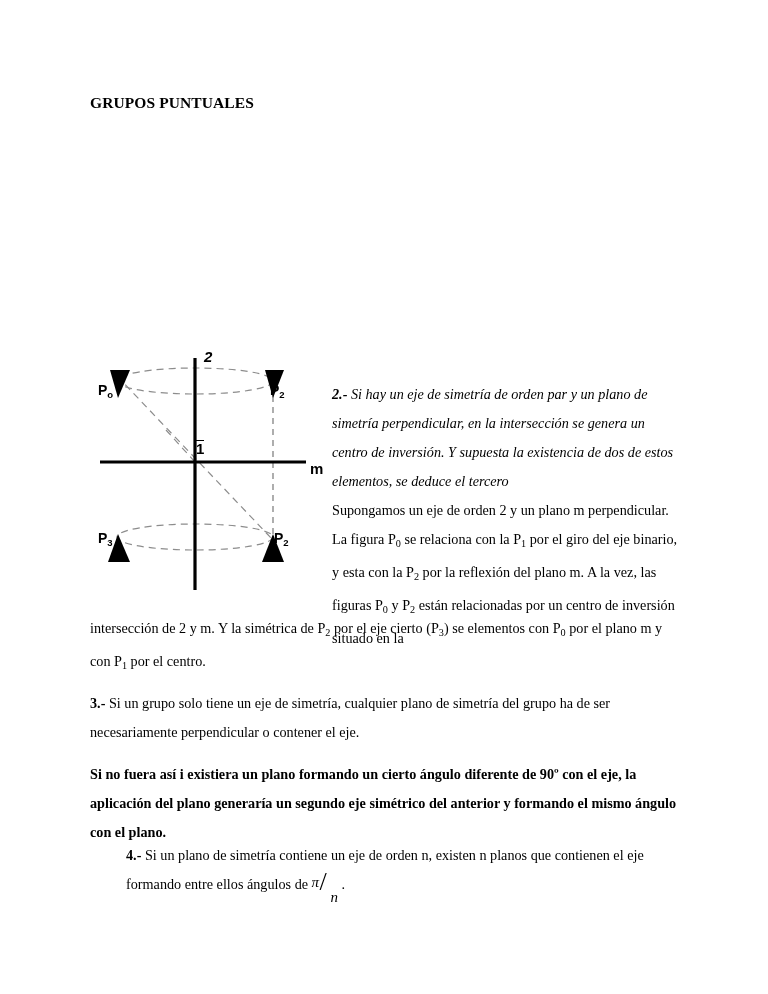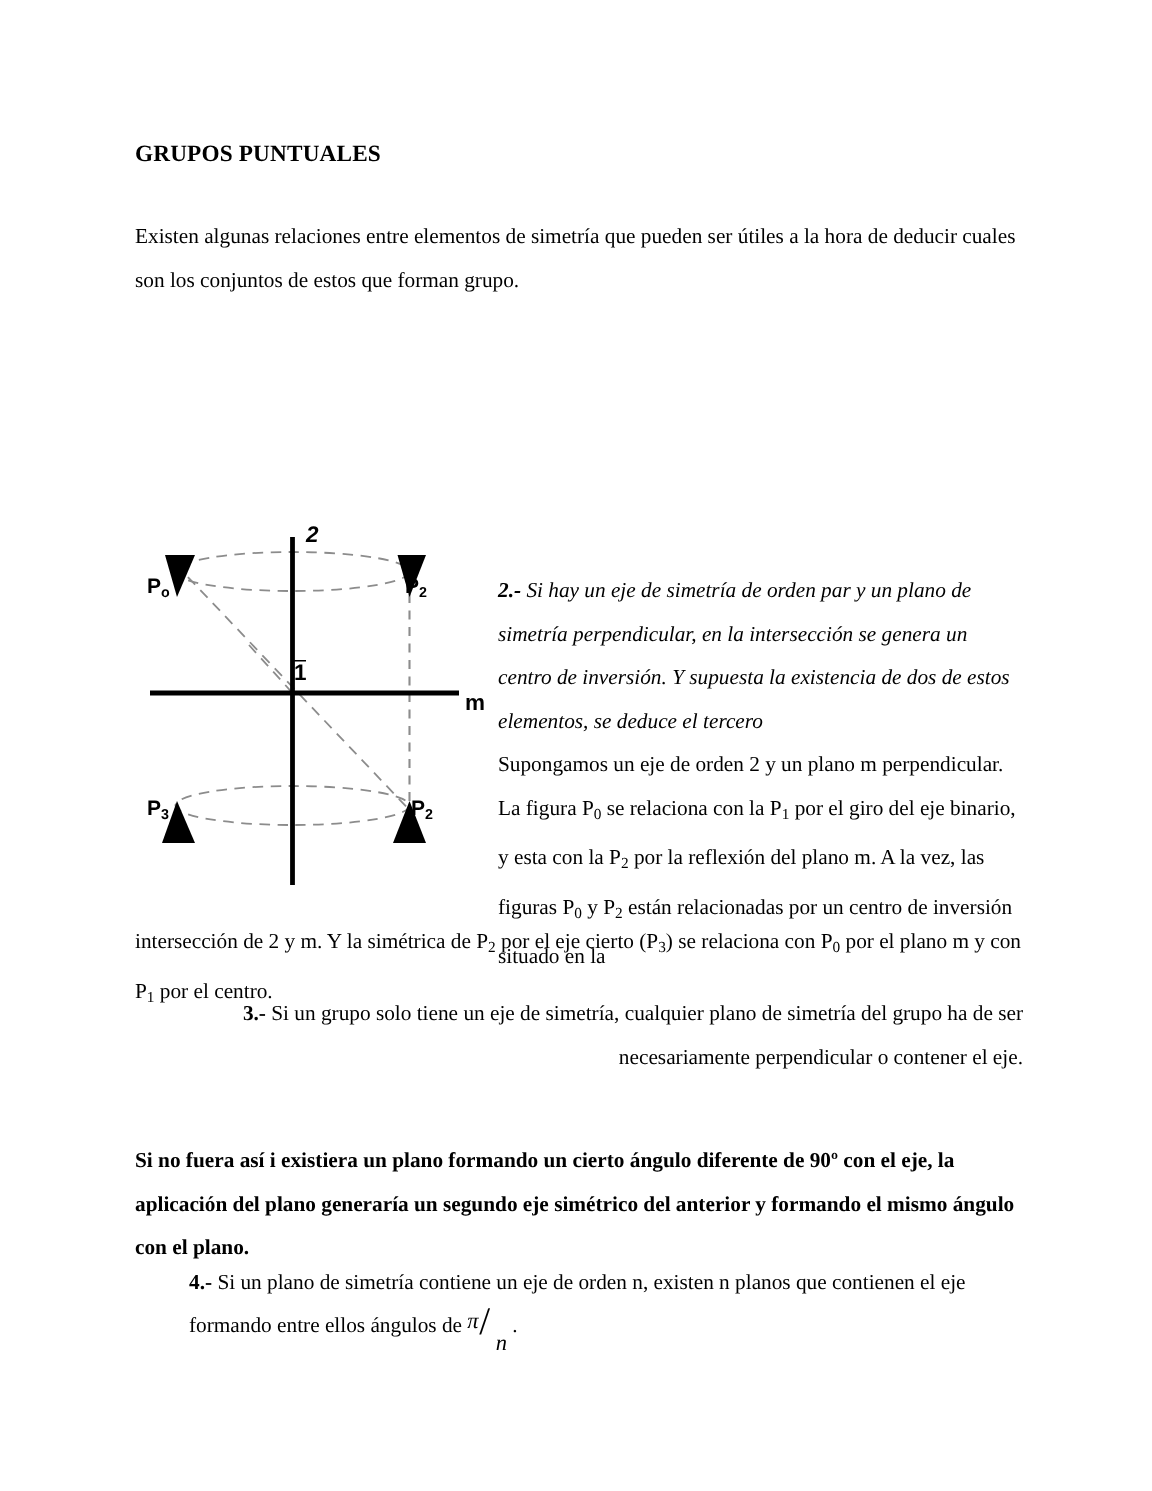--- a/index.html
+++ b/index.html
@@ -36,21 +36,21 @@
     font-size: 14.2px;
     line-height: 29px;
     text-align: left;
   }
   .para b { font-weight: bold; }
 
   #p-intro  { top: 130px; }
   #p-one    { top: 209px; }
   #p-dehecho{ top: 272px; }
   #p-inter  { top: 600px; }
-  #p-three  { top: 648px; text-align: right; }
+  #p-three  { top: 675px; }
   #p-sinofuera { top: 746px; font-weight: bold; }
   #p-four   { top: 841px; margin-left: 36px; }
 
   .center-line { text-align: center; display: block; }
 
   
   .side-col {
     position: absolute;
     left: 332px;
     width: 352px;
@@ -127,21 +127,20 @@
     font-size: 15px;
   }
 </style>
 </head>
 <body>
 
 <div class="page">
 
   <h1 class="doc-title">GRUPOS PUNTUALES</h1>
 
-  <p class="para" id="p-intro">Existen algunas relaciones entre elementos de simetría que pueden ser útiles a la hora de deducir cuales son los conjuntos de estos que forman grupo.</p>
 
 
 
   <div class="figure">
     <svg width="240" height="258" viewBox="0 0 240 258">
 
       <ellipse cx="107" cy="37" rx="78" ry="13" fill="none" stroke="#8c8c8c" stroke-width="1.2" stroke-dasharray="7,5"></ellipse>
 
       <ellipse cx="107" cy="193" rx="78" ry="13" fill="none" stroke="#8c8c8c" stroke-width="1.2" stroke-dasharray="7,5"></ellipse>
 
@@ -170,21 +169,21 @@
     <span class="fig-label" id="lbl-p2b"><span>P</span><sub>2</sub></span>
     <span class="fig-label" id="lbl-two">2</span>
     <span class="fig-label" id="lbl-m">m</span>
     <span class="fig-label" id="lbl-one"><span class="bar">1</span></span>
   </div>
 
   <p class="side-col" id="side-two"><b>2.-</b><span> Si hay un eje de simetría de orden par y un plano de simetría perpendicular, en la intersección se genera un centro de inversión. Y supuesta la existencia de dos de estos elementos, se deduce el tercero</span></p>
 
   <p class="side-col" id="side-supongamos"><span>Supongamos un eje de orden 2 y un plano m perpendicular. La figura P</span><sub>0</sub><span> se relaciona con la P</span><sub>1</sub><span> por el giro del eje binario, y esta con la P</span><sub>2</sub><span> por la reflexión del plano m. A la vez, las figuras P</span><sub>0</sub><span> y P</span><sub>2</sub><span> están relacionadas por un centro de inversión situado en la</span></p>
 
-  <p class="para" id="p-inter"><span>intersección de 2 y m. Y la simétrica de P</span><sub>2</sub><span> por el eje cierto (P</span><sub>3</sub><span>) se relaciona con P</span><sub>0</sub><span> por el plano m y con P</span><sub>1</sub><span> por el centro.</span></p>
+  <p class="para" id="p-inter"><span>intersección de 2 y m. Y la simétrica de P</span><sub>2</sub><span> por el eje cierto (P</span><sub>3</sub><span>) se elementos con P</span><sub>0</sub><span> por el plano m y con P</span><sub>1</sub><span> por el centro.</span></p>
 
   <p class="para" id="p-three"><b>3.-</b><span> Si un grupo solo tiene un eje de simetría, cualquier  plano de simetría del grupo ha de ser necesariamente perpendicular o contener el eje.</span></p>
 
   <p class="para" id="p-sinofuera">Si no fuera así i existiera un plano formando un cierto ángulo diferente de 90º con el eje, la aplicación del plano generaría un segundo eje simétrico del anterior y formando el mismo ángulo con el plano.</p>
 
   <div class="para" id="p-four">
     <b>4.-</b><span> Si un plano de simetría contiene un eje de orden n, existen n planos que contienen el eje</span><br>
     <span>formando entre ellos ángulos de </span><span class="frac"><span class="num">π</span><span class="slash">/</span><span class="den">n</span></span><span>.</span>
   </div>
 

